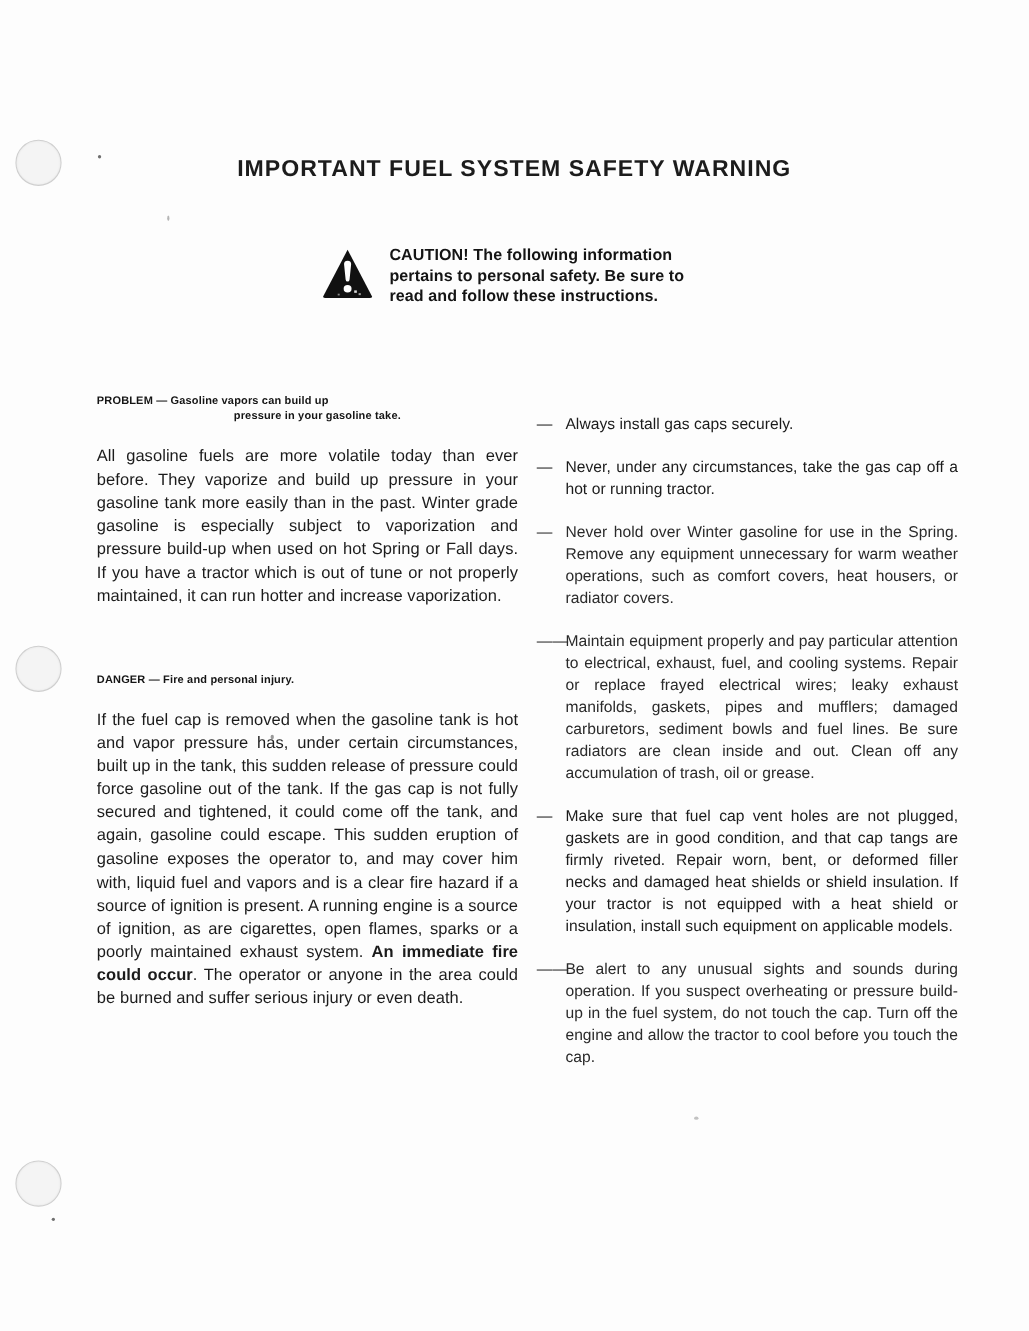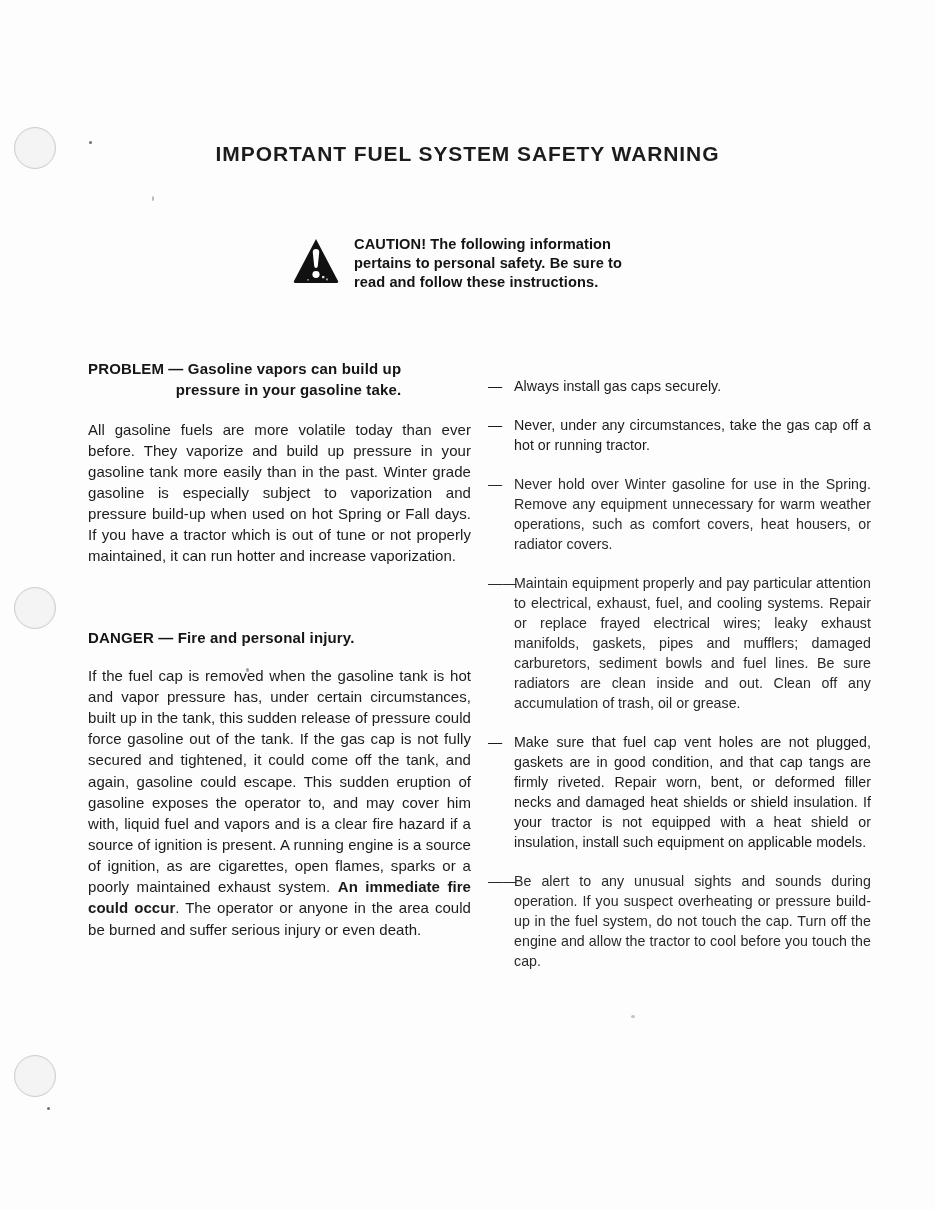--- a/index.html
+++ b/index.html
@@ -59,21 +59,21 @@
     font-size: 21px;
     font-weight: bold;
     letter-spacing: 0.9px;
     color: #1c1c1c;
   }
 
   
   .caution-block {
     position: absolute;
     left: 292px;
-    top: 235px;
+    top: 223px;
     display: flex;
     align-items: flex-start;
     gap: 14px;
   }
   .caution-icon {
     width: 48px;
     height: 48px;
     flex: 0 0 auto;
     margin-top: 2px;
   }
@@ -89,21 +89,21 @@
   
   .col {
     position: absolute;
     top: 358px;
     width: 383px;
   }
   .col-left  { left: 88px; }
   .col-right { left: 488px; }
 
   .sec-heading {
-    font-size: 15px;
+    font-size: 10px;
     font-weight: bold;
     line-height: 1.42;
     letter-spacing: 0.15px;
     color: #151515;
     margin-bottom: 18px;
   }
   .sec-heading .line2 {
     display: block;
     text-align: center;
     padding-left: 18px;

